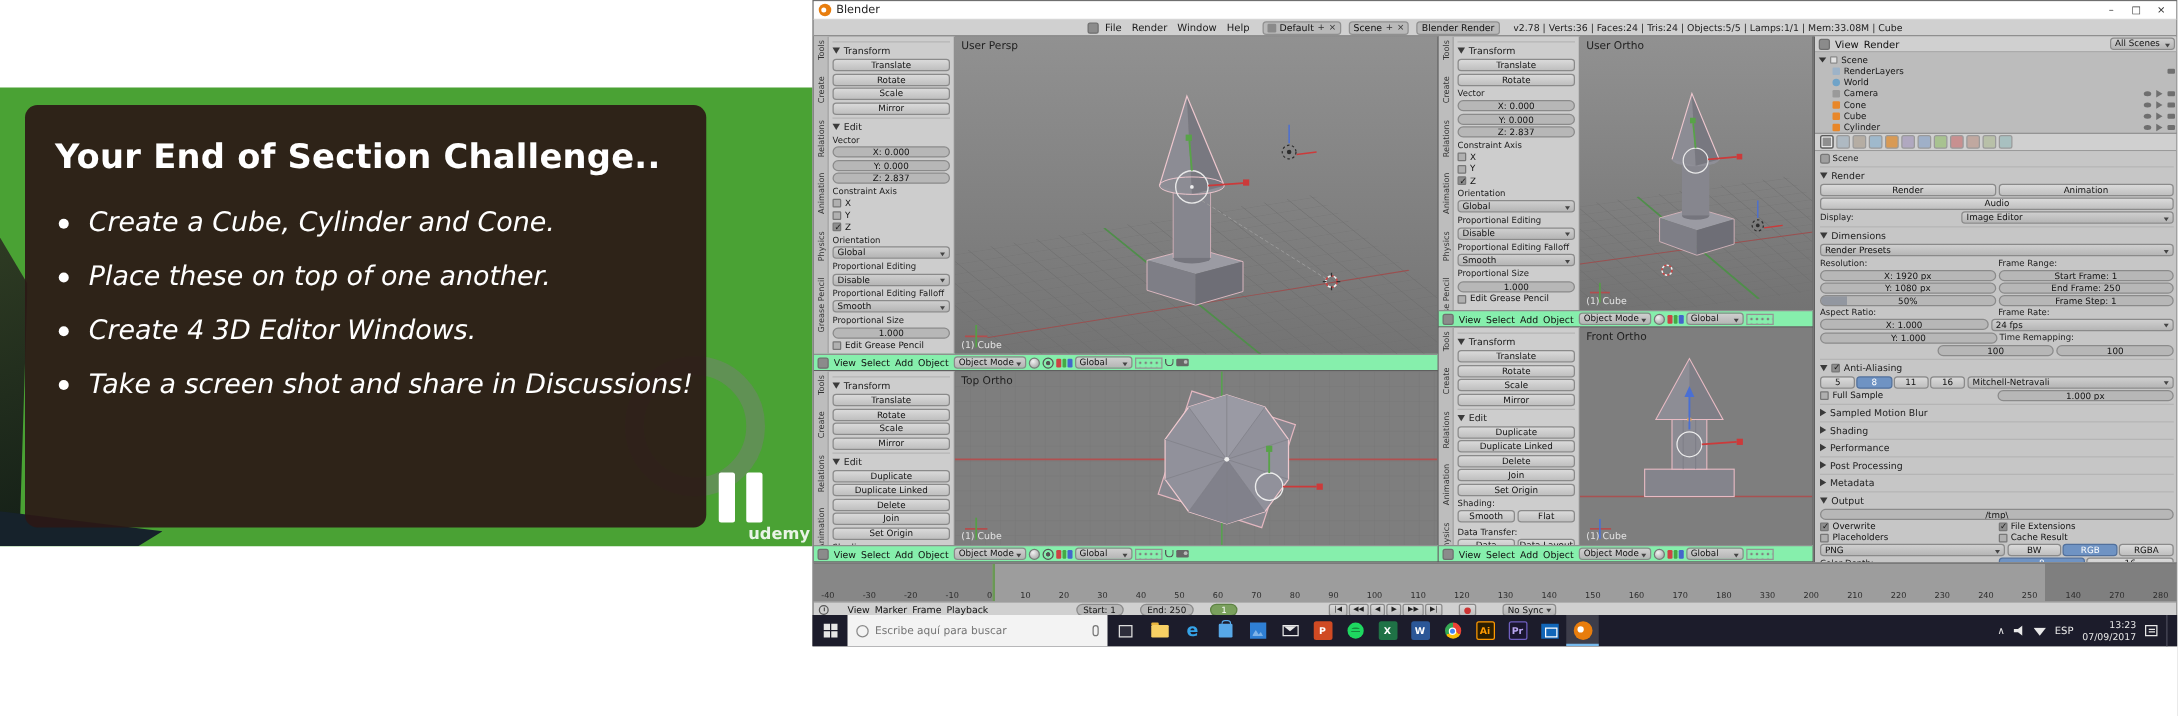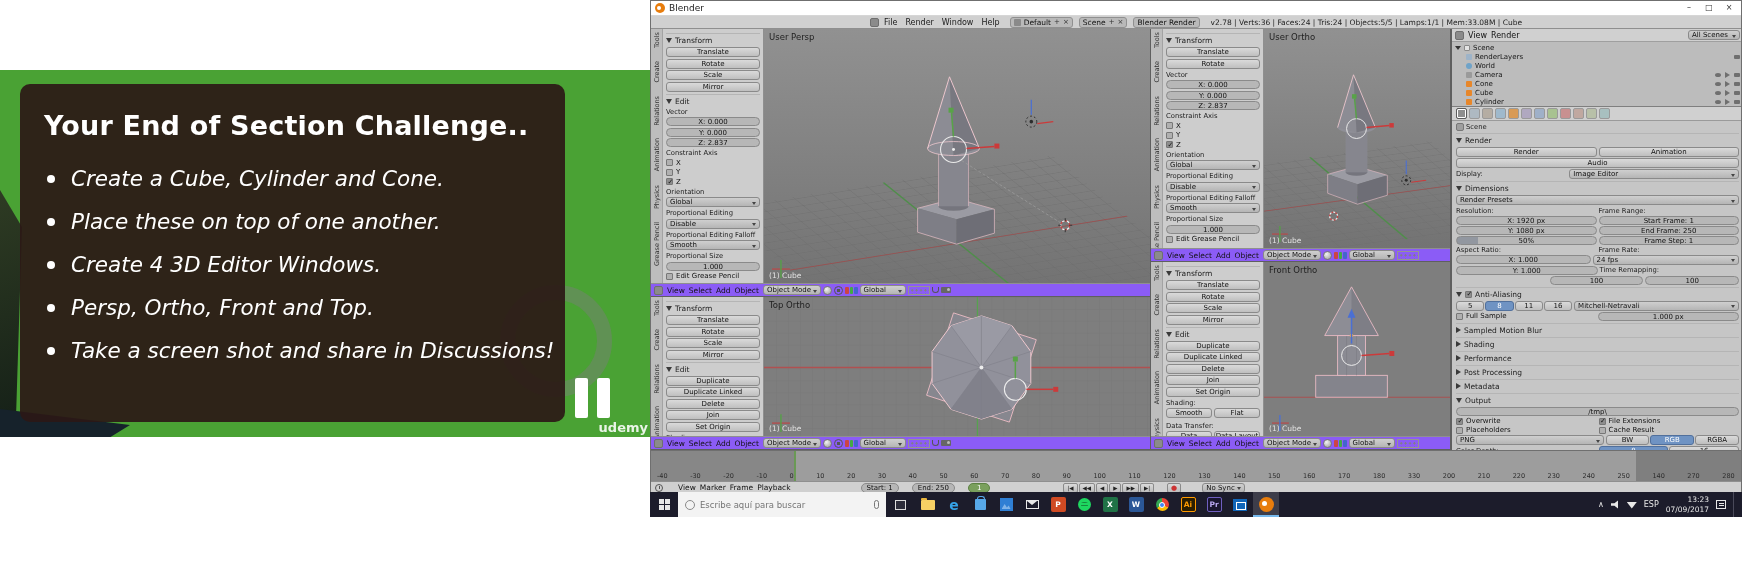--- a/index.html
+++ b/index.html
@@ -61,21 +61,21 @@
 .cb.checked{background:#8e8e8e;}
 .cb.checked::after{content:"✓";position:absolute;left:0.5px;top:-1.5px;font-size:7px;color:#1a1a1a;}
 .row2{display:flex;gap:2px;}
 .row2 .btn,.row2 .field,.row2 .dropdown{flex:1;}
 
 
 .vp{flex:1;position:relative;overflow:hidden;}
 .vp svg{position:absolute;inset:0;width:100%;height:100%;}
 .vp-label{position:absolute;left:5px;top:3px;font-size:8.5px;color:#1f1f1f;}
 .vp-object{position:absolute;left:5px;bottom:3px;font-size:7.5px;color:#e2e2e2;}
-.vp-header{height:13px;background:#8b5cf6;border-top:1px solid #8f8f8f;display:flex;align-items:center;gap:2px;padding:0 3px;font-size:7.5px;flex:none;overflow:hidden;white-space:nowrap;}
+.vp-header{height:13px;background:#86efac;border-top:1px solid #8f8f8f;display:flex;align-items:center;gap:2px;padding:0 3px;font-size:7.5px;flex:none;overflow:hidden;white-space:nowrap;}
 .vph-menu{padding:0 2px;}
 .vph-dd{display:inline-block;min-width:46px;margin:0;}
 .mi{display:inline-block;width:9px;height:9px;flex:none;}
 .editor-icon{background:#8b8b8b;border:1px solid #6f6f6f;border-radius:2px;}
 .shading-icon{border-radius:50%;background:radial-gradient(circle at 35% 30%,#f2f2f2,#9a9a9a);border:1px solid #777;}
 .pivot-icon{border-radius:50%;border:1px solid #555;background:radial-gradient(#555 1.5px,transparent 2px);}
 .manip-icons{display:inline-flex;gap:1px;align-items:center;}
 .manip-icons i{width:3.5px;height:7px;border-radius:1px;}
 .mr{background:#c44;}.mg{background:#4a4;}.mb{background:#46c;}
 .layers-grid{display:inline-block;width:22px;height:9px;border:1px solid #949494;background-image:radial-gradient(#808080 1px,transparent 1.2px);background-size:4.4px 4.5px;background-position:1px 1px;}
@@ -188,21 +188,20 @@
     <div class="poly1"></div>
     <div class="poly2"></div>
     <div id="watermark-circle"></div>
     <div id="slide-panel">
       <div id="slide-title">Your End of Section Challenge..</div>
       <ul id="slide-bullets">
 
       <li>Create a Cube, Cylinder and Cone.</li>
           <li>Place these on top of one another.</li>
           <li>Create 4 3D Editor Windows.</li>
-          <li>Persp, Ortho, Front and Top.</li>
           <li>Take a screen shot and share in Discussions!</li>
         </ul>
     </div>
     <div id="pause">
         <span></span>
         <span></span>
       </div>
     <div id="brand">udemy</div>
   </div>
 

